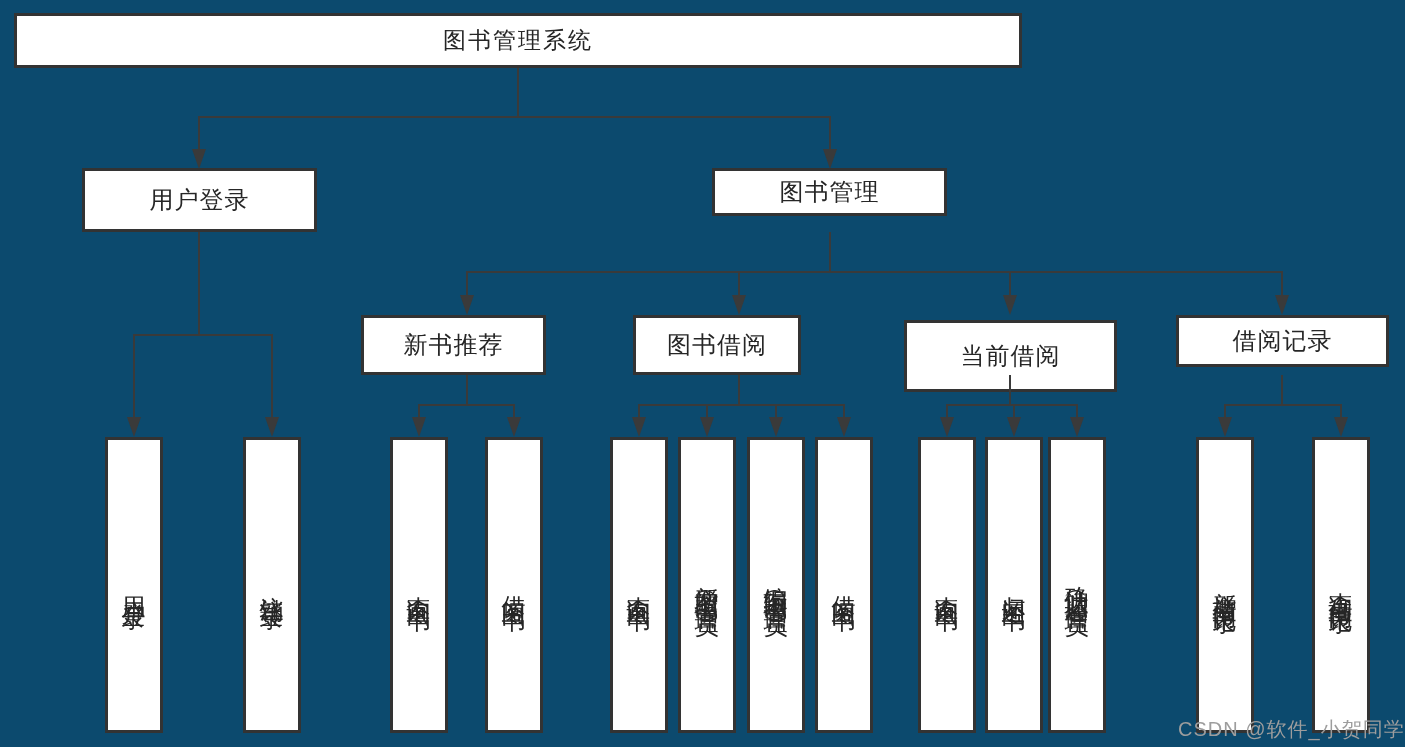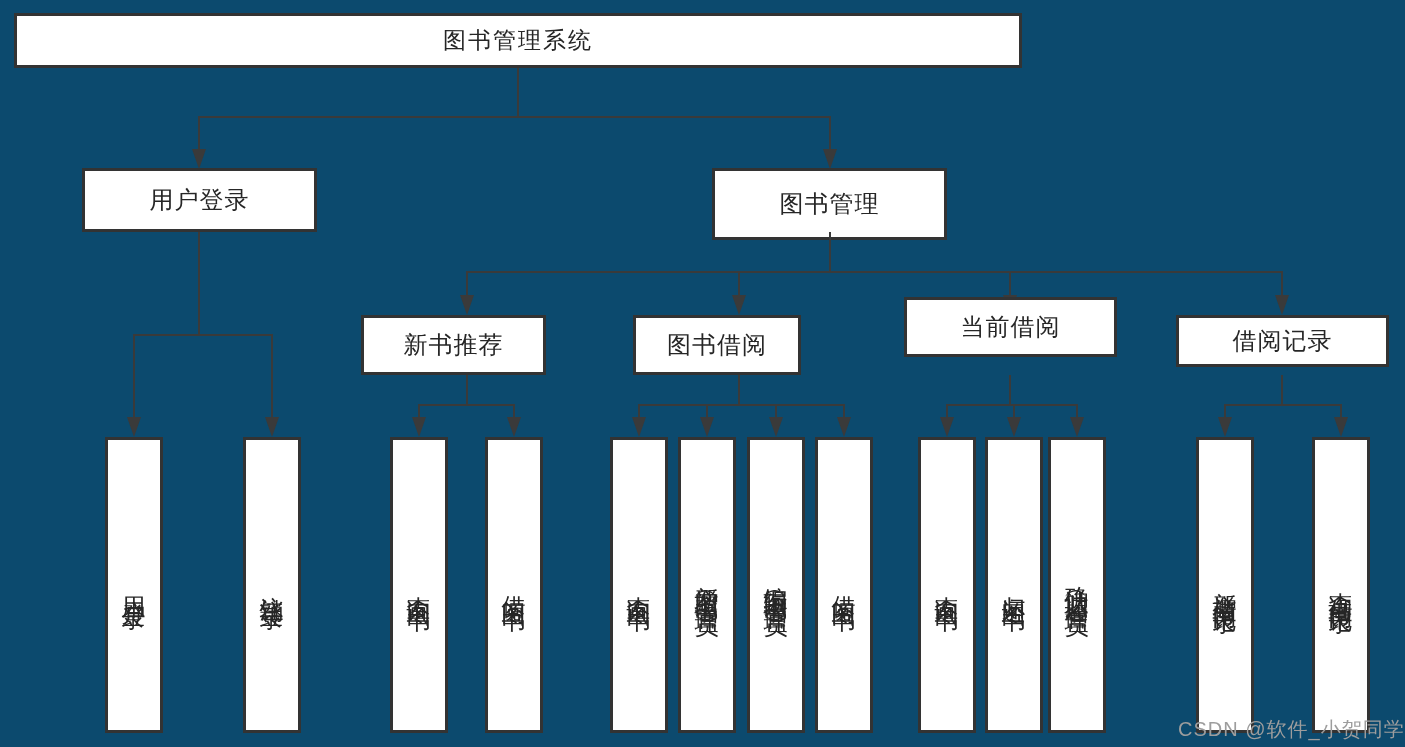--- a/index.html
+++ b/index.html
@@ -64,21 +64,21 @@
   <div class="vline" style="left:517px; top:68px; height:49px;"></div>
   <div class="hline" style="left:198px; top:116px; width:633px;"></div>
   <div class="vline" style="left:198px; top:117px; height:33px;"></div>
   <div class="arrow" style="left:192px; top:149px;"></div>
   <div class="vline" style="left:829px; top:117px; height:33px;"></div>
   <div class="arrow" style="left:823px; top:149px;"></div>
 
   <div class="box" style="left:82px; top:168px; width:235px; height:64px;">
     <span class="hlabel">用户登录</span>
   </div>
-  <div class="box" style="left:712px; top:168px; width:235px; height:72px;font-family:Liberation Mono, monospace;">
+  <div class="box" style="left:712px; top:168px; width:235px; height:48px;font-family:Liberation Mono, monospace;">
     <span class="hlabel">图书管理</span>
   </div>
 
   <div class="vline" style="left:198px; top:232px; height:103px;"></div>
   <div class="hline" style="left:133px; top:334px; width:140px;"></div>
   <div class="vline" style="left:133px; top:335px; height:82px;"></div>
   <div class="arrow" style="left:127px; top:417px;"></div>
   <div class="vline" style="left:271px; top:335px; height:82px;"></div>
   <div class="arrow" style="left:265px; top:417px;"></div>
 
@@ -92,21 +92,21 @@
   <div class="arrow" style="left:1003px; top:295px;"></div>
   <div class="vline" style="left:1281px; top:272px; height:24px;"></div>
   <div class="arrow" style="left:1275px; top:295px;"></div>
 
   <div class="box" style="left:361px; top:315px; width:185px; height:60px;">
     <span class="hlabel">新书推荐</span>
   </div>
   <div class="box" style="left:633px; top:315px; width:168px; height:60px;">
     <span class="hlabel">图书借阅</span>
   </div>
-  <div class="box" style="left:904px; top:297px; width:213px; height:60px;font-family:Liberation Mono, monospace;">
+  <div class="box" style="left:904px; top:320px; width:213px; height:72px;font-family:Liberation Mono, monospace;">
     <span class="hlabel">当前借阅</span>
   </div>
   <div class="box" style="left:1176px; top:315px; width:213px; height:52px;">
     <span class="hlabel">借阅记录</span>
   </div>
 
   <div class="vline" style="left:466px; top:375px; height:31px;"></div>
   <div class="hline" style="left:418px; top:404px; width:97px;"></div>
   <div class="vline" style="left:418px; top:405px; height:12px;"></div>
   <div class="arrow" style="left:412px; top:417px;"></div>

